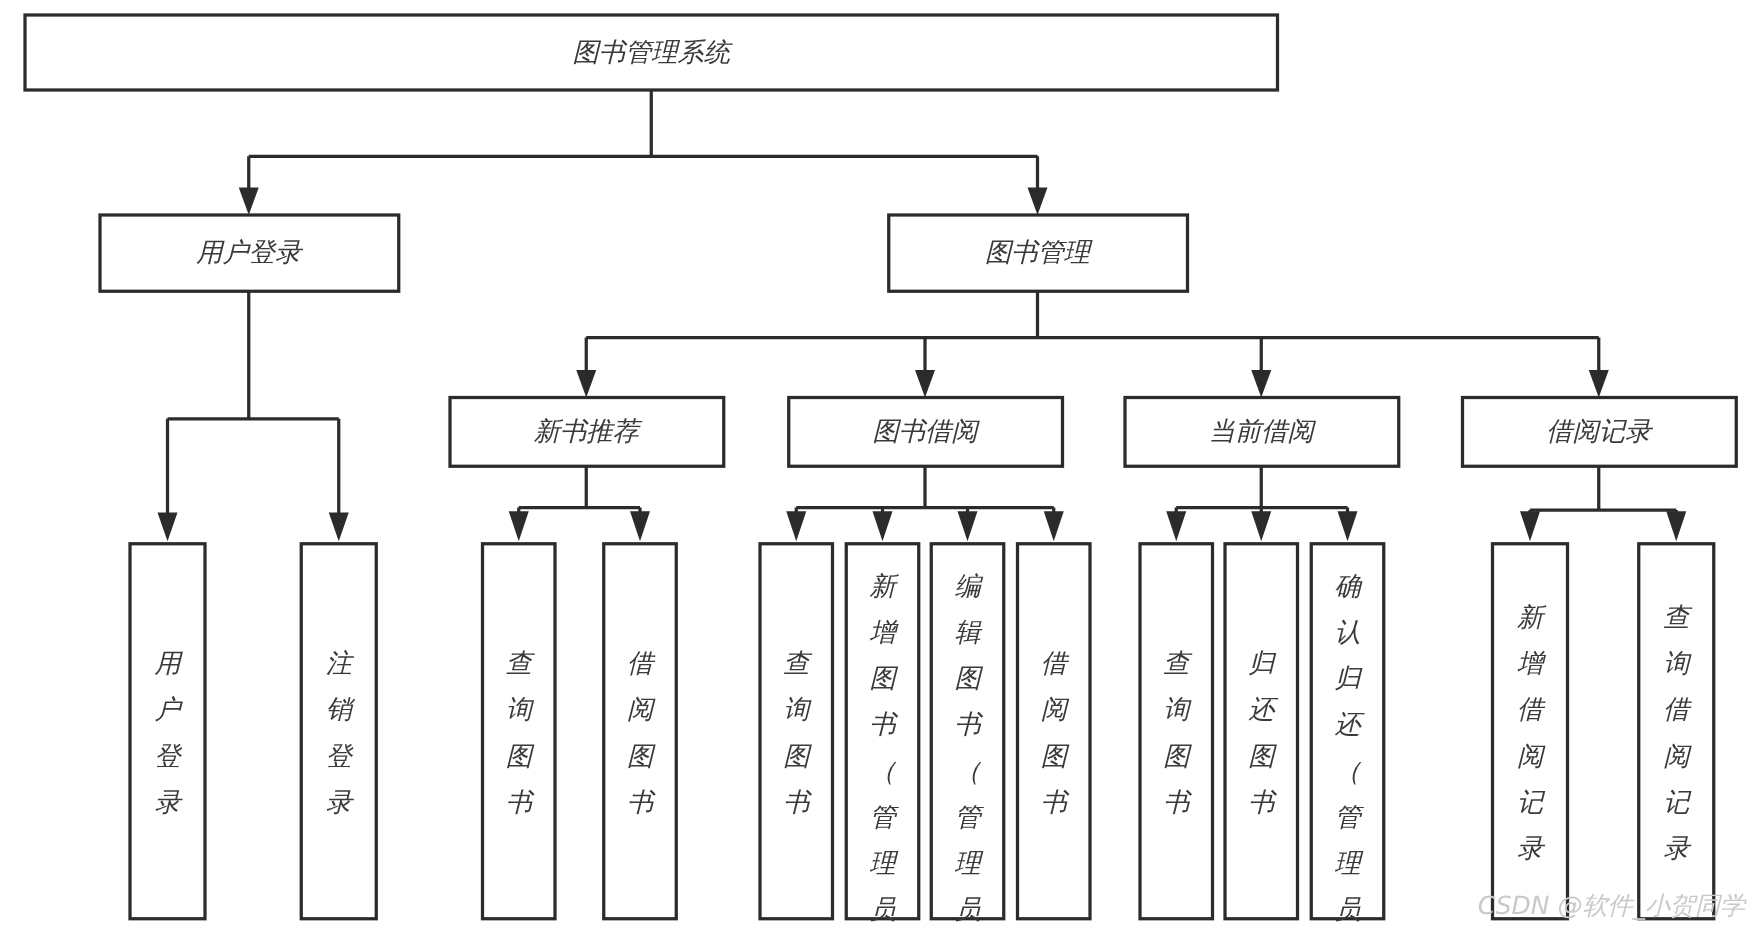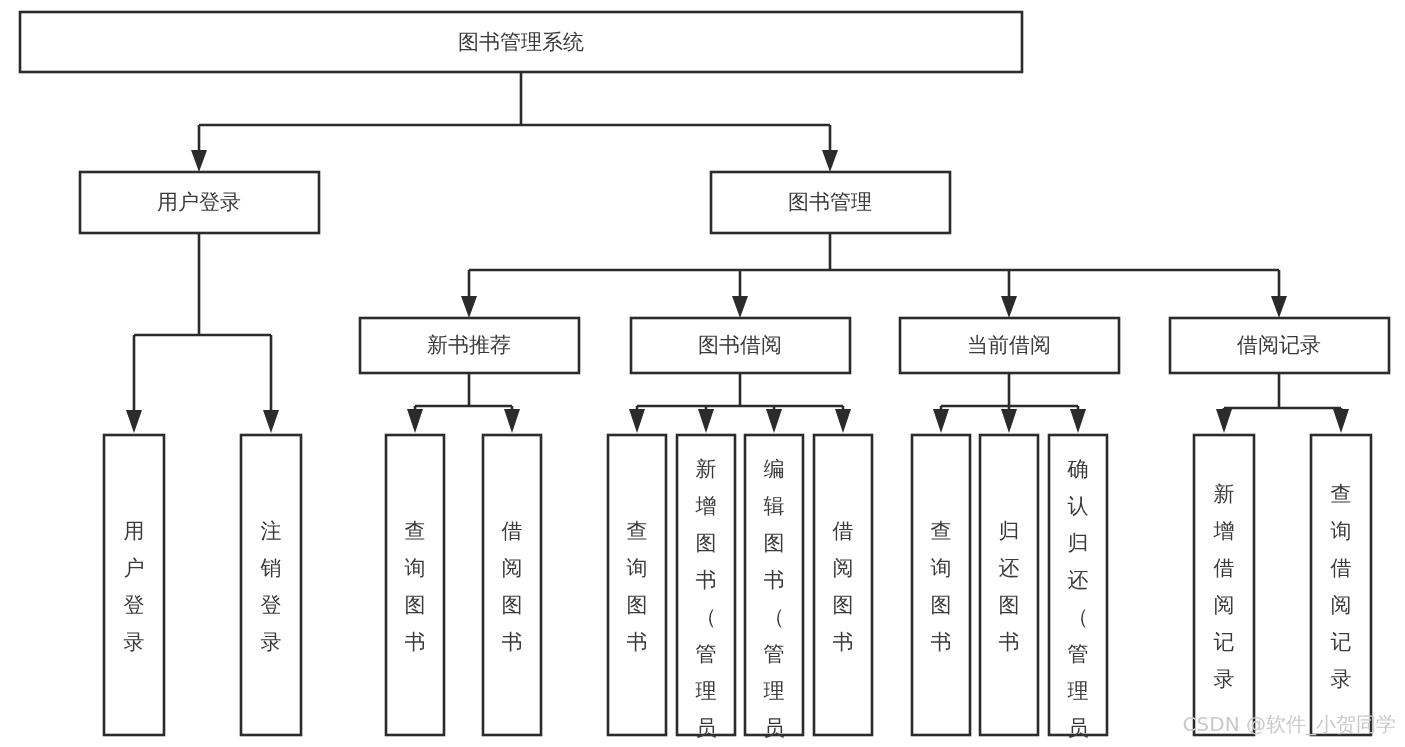--- a/index.html
+++ b/index.html
@@ -9,20 +9,21 @@
   }
   body {
     font-family: "DejaVu Sans", "Liberation Sans", sans-serif;
   }
   #diagram-root {
     position: relative;
     width: 1405px;
     height: 747px;
     background: #ffffff;
     overflow: hidden;
+    font-style: italic;
   }
   svg#tree-svg {
     position: absolute;
     left: 0;
     top: 0;
     width: 1405px;
     height: 747px;
     display: block;
   }
   .node-box {

